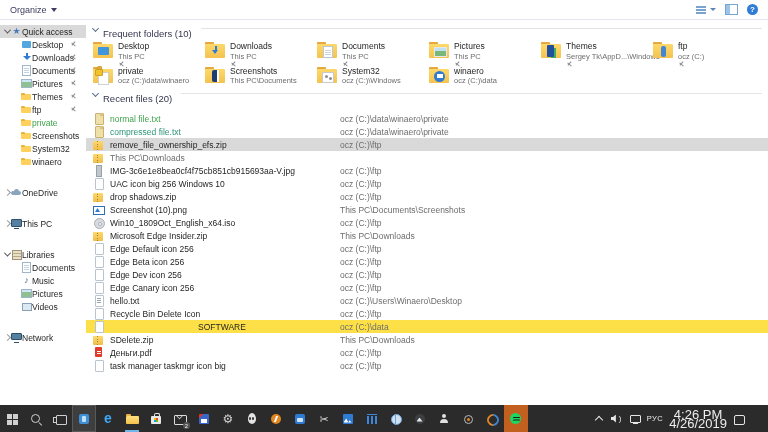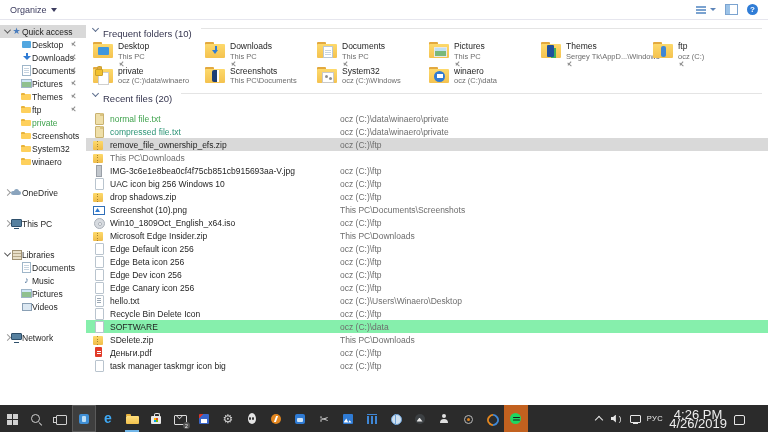--- a/index.html
+++ b/index.html
@@ -82,21 +82,21 @@
   .folder-private-icon::after{content:'';position:absolute;top:-7px;left:-2px;width:3px;height:3px;border:1px solid #caa02a;border-bottom:none;border-radius:2px 2px 0 0;}
   .folder-screenshots-icon{left:7px;top:3px;width:7px;height:12px;background:#1d3d73;border-radius:2px 0 0 2px;box-shadow:inset -2px 0 0 #fff;}
   .folder-system32-icon{left:5px;top:5px;width:10px;height:9px;background:#fff;border:1px solid #c9c9c9;}
   .folder-system32-icon::before{content:'';position:absolute;top:2px;left:2px;width:3px;height:3px;background:#8e8e8e;border-radius:50%;box-shadow:4px 2px 0 #8e8e8e;}
   .folder-winaero-icon{left:5px;top:4px;width:11px;height:11px;background:#2f7bd4;border-radius:50%;}
   .folder-winaero-icon::before{content:'';position:absolute;left:2.5px;top:3.5px;width:6px;height:4px;background:#fff;}
   
   .flist{margin-top:8px;}
   .frow{height:13px;display:flex;align-items:center;padding-left:7px;gap:6px;}
   .frow.sel{background:#d9d9d9;}
-  .frow.hov{background:#86efac;}
+  .frow.hov{background:#fde047;text-align:center;}
   .fname{width:224px;flex:0 0 auto;font-size:8.5px;color:#1f1f1f;white-space:nowrap;overflow:hidden;}
   .fname.enc{color:#3fa34d;}
   .fname.comp{color:#2d9577;}
   .fpath{font-size:8.5px;color:#6d6d6d;white-space:nowrap;}
   
   .fic{width:11px;height:11px;position:relative;flex:0 0 auto;}
   .zip-icon::before{content:'';position:absolute;left:0;top:2px;width:10px;height:9px;background:linear-gradient(180deg,#fdd96b,#f0bd4a);border-radius:1px;}
   .zip-icon::after{content:'';position:absolute;left:4px;top:2px;width:1px;height:9px;
       background:repeating-linear-gradient(0deg,#a8832e 0 1px,transparent 1px 2.5px);}
   .file-icon::before{content:'';position:absolute;left:2px;top:0;width:7px;height:10px;background:#fff;border:1px solid #b9c4ce;border-radius:1px;}

